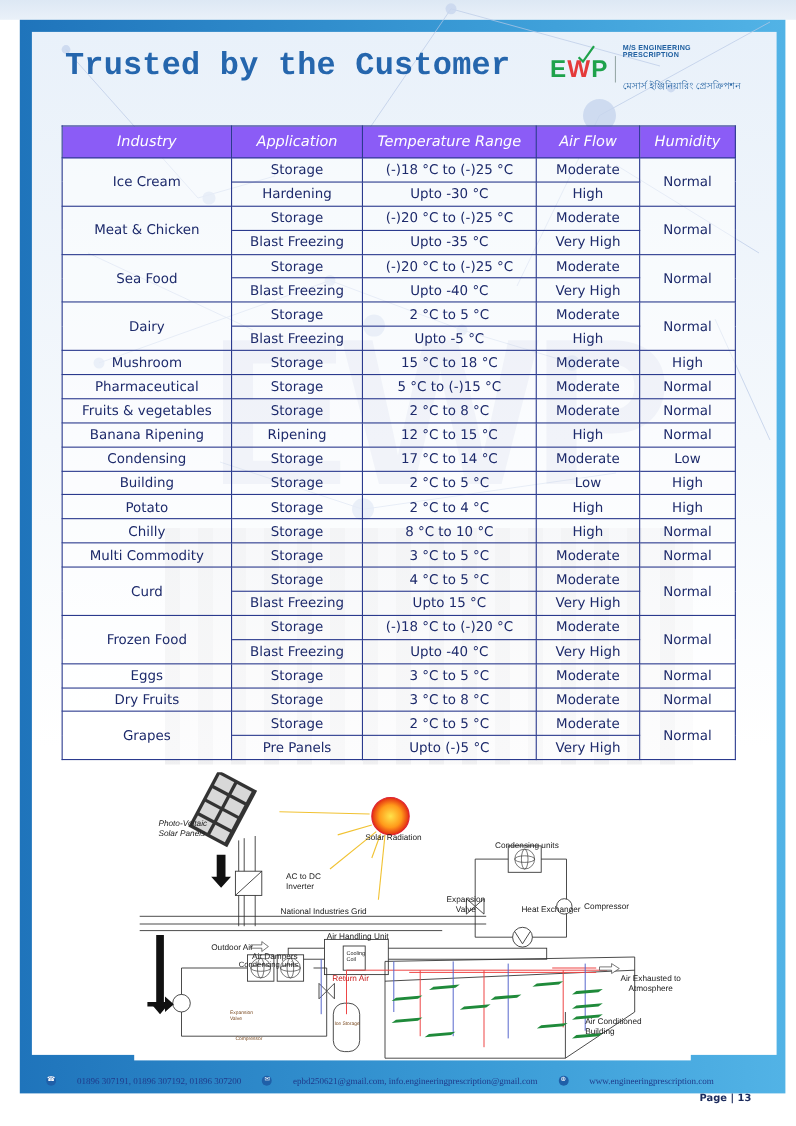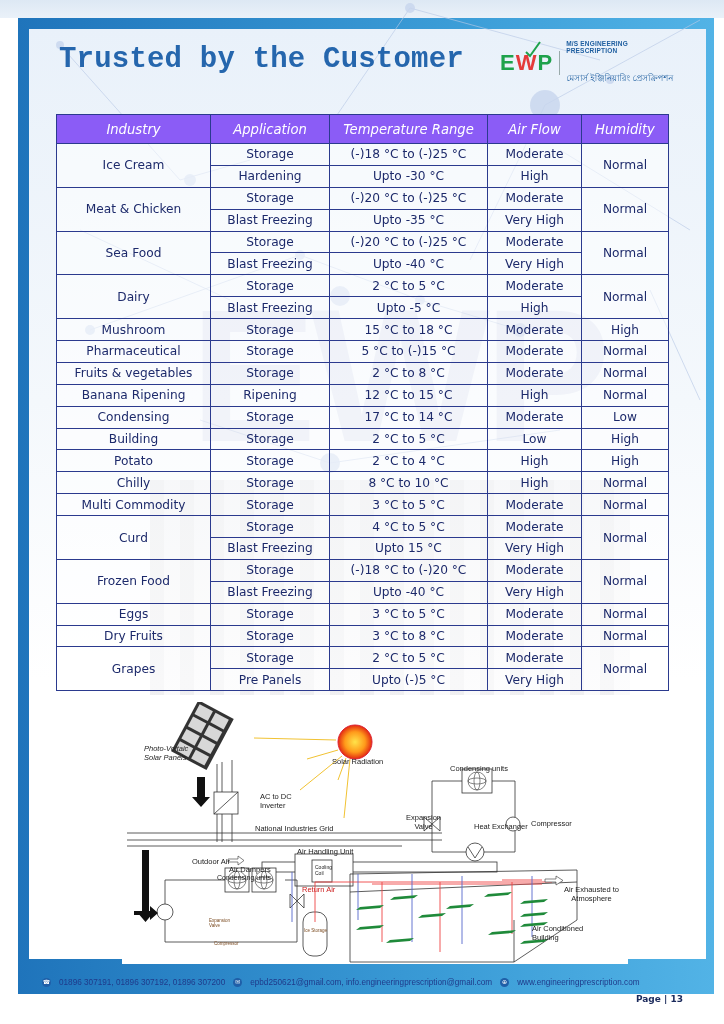--- a/index.html
+++ b/index.html
@@ -64,22 +64,22 @@
     border: 1.3px solid #2b3a8e; text-align: center; height: 21.9px; padding: 0;
     background: rgba(255,255,255,0.55); white-space: nowrap;
   }
   col.c1 { width: 154px; } col.c2 { width: 119px; } col.c3 { width: 158px; } col.c4 { width: 94px; } col.c5 { width: 87px; }
 
   .diagram { position: absolute; left: 122px; top: 702px; width: 506px; height: 262px; background: #ffffff; }
   .dlabel { position: absolute; font-family: "Liberation Sans", sans-serif; font-size: 7.5px; color: #222; white-space: nowrap; line-height: 9px; }
 
   .footer-contact {
     position: absolute; left: 42px; top: 978px; width: 650px;
-    font-family: Liberation Sans, sans-serif; font-size: 8.2px; color: #1f3a8a; white-space: nowrap;
-    display: flex; align-items: center; gap: 8px;
+    font-family: Liberation Serif, serif; font-size: 8.2px; color: #1f3a8a; white-space: nowrap;
+    display: flex; align-items: center; gap: 19px;
   }
   .ficon { display: inline-block; width: 9px; height: 9px; border-radius: 50%; background: #1f5fa8; color: #fff; font-size: 6px; line-height: 9px; text-align: center; }
   .page-num {
     position: absolute; right: 41px; top: 994px;
     font-family: "DejaVu Sans", sans-serif; font-size: 9px; color: #1b2a5c; font-weight: bold;
   }
 </style>
 </head>
 <body>
 

